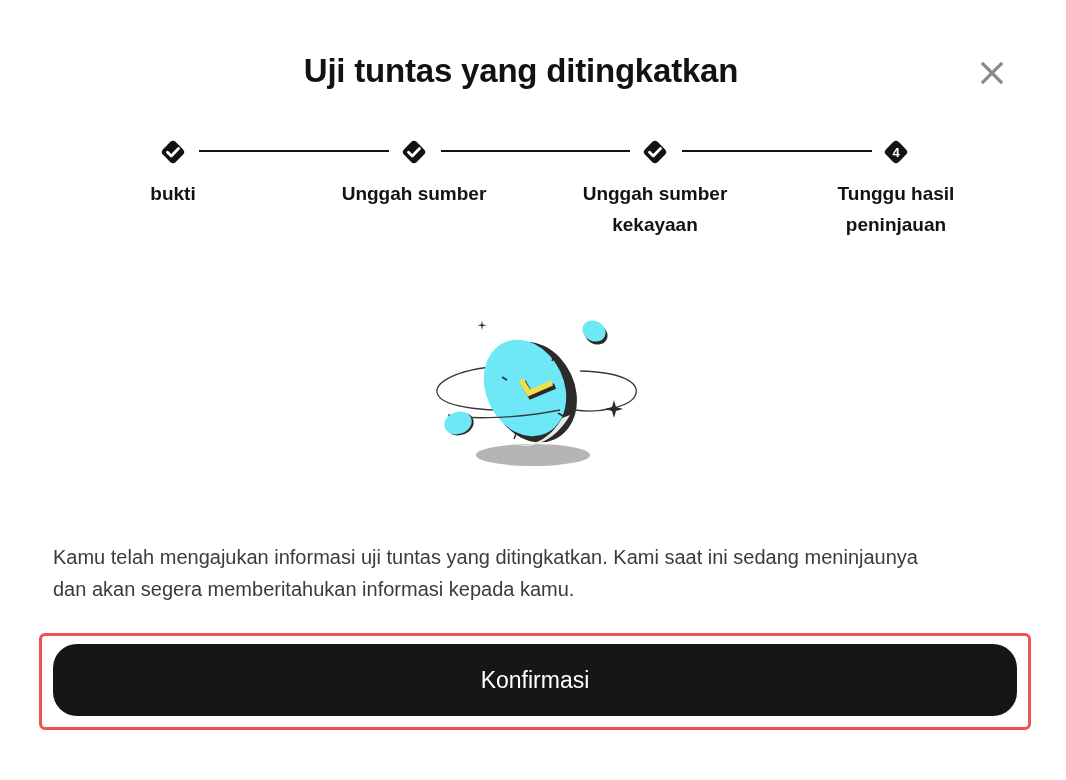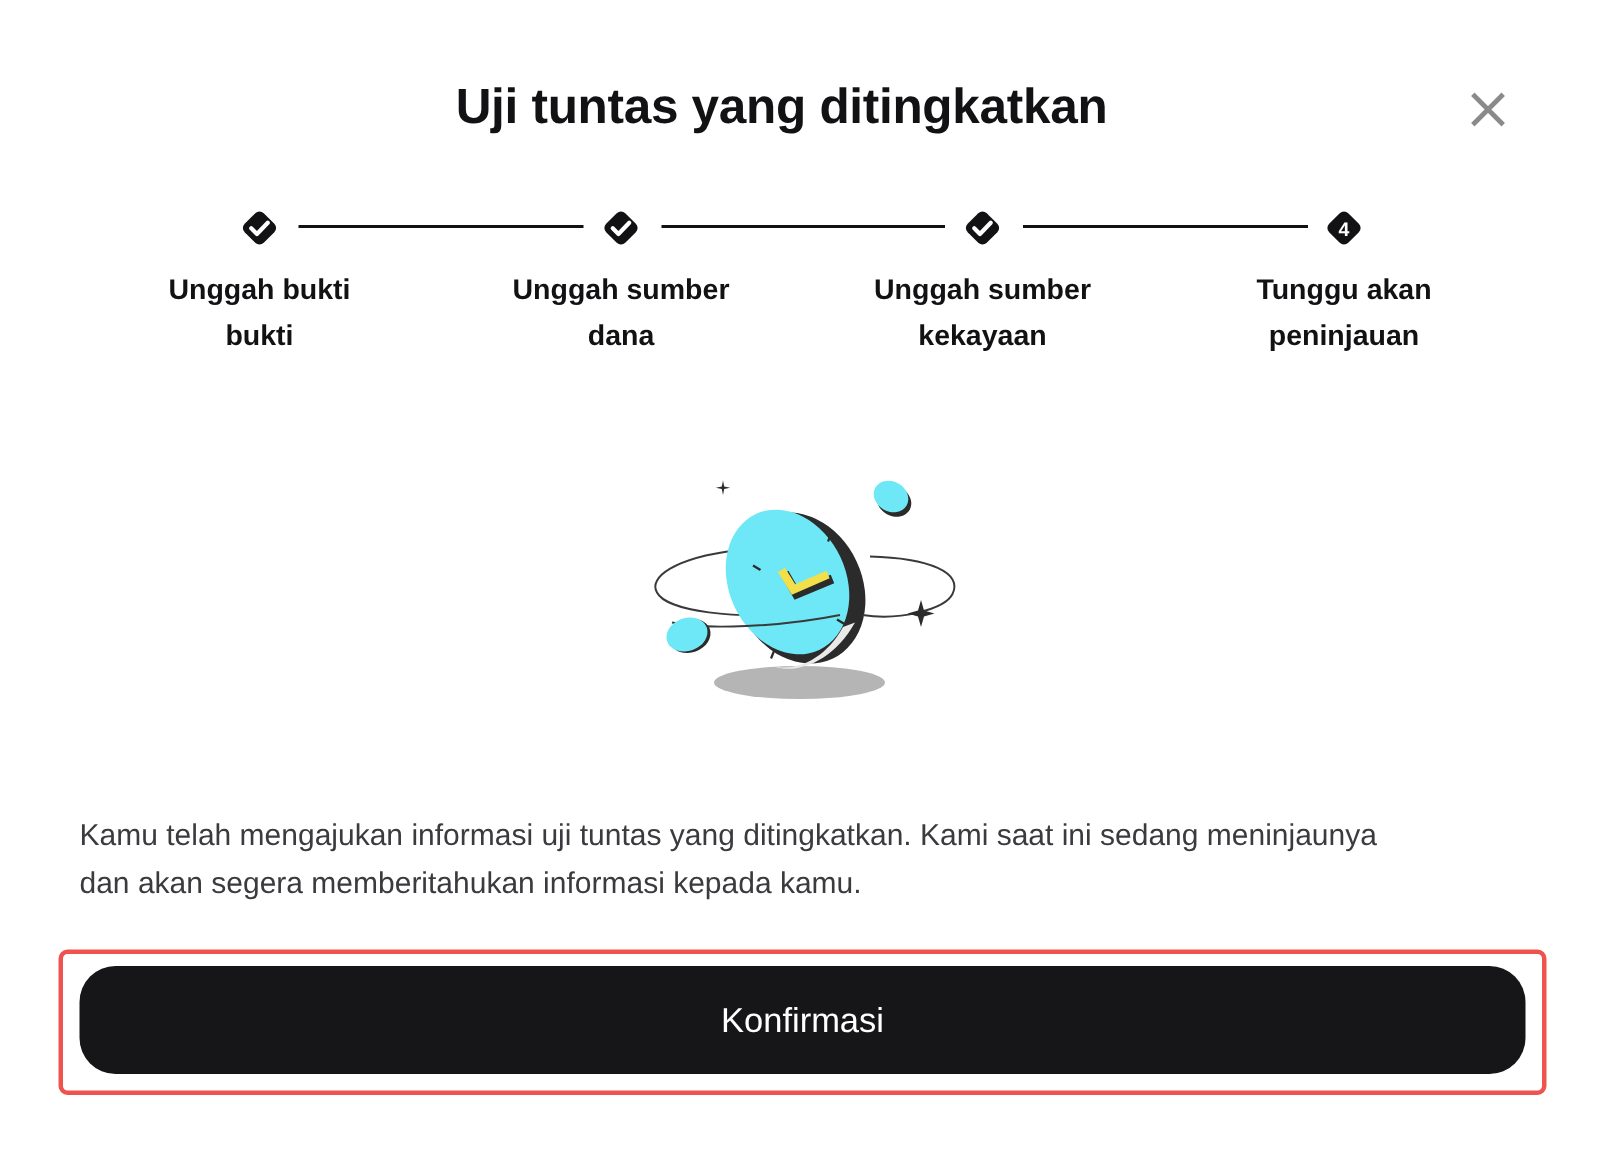--- a/index.html
+++ b/index.html
@@ -78,54 +78,52 @@
     <div class="connector" style="left:199px; width:190px;"></div>
     <div class="connector" style="left:441px; width:189px;"></div>
     <div class="connector" style="left:682px; width:190px;"></div>
 
     <div class="step" style="left:173px;">
       <svg class="step-icon" viewBox="0 0 28 28">
         <rect x="5" y="5" width="18" height="18" rx="4" transform="rotate(45 14 14)" fill="#121214"></rect>
         <path d="M8.5 14.2 L12.3 18 L19.5 10.5" fill="none" stroke="#ffffff" stroke-width="2.8" stroke-linecap="round" stroke-linejoin="round"></path>
       </svg>
       <div class="step-label">
-        <div>Unggah bukti</div>
         <div>bukti</div>
       </div>
     </div>
 
     <div class="step" style="left:414px;">
       <svg class="step-icon" viewBox="0 0 28 28">
         <rect x="5" y="5" width="18" height="18" rx="4" transform="rotate(45 14 14)" fill="#121214"></rect>
         <path d="M8.5 14.2 L12.3 18 L19.5 10.5" fill="none" stroke="#ffffff" stroke-width="2.8" stroke-linecap="round" stroke-linejoin="round"></path>
       </svg>
       <div class="step-label">
         <div>Unggah sumber</div>
-        <div>dana</div>
       </div>
     </div>
 
     <div class="step" style="left:655px;">
       <svg class="step-icon" viewBox="0 0 28 28">
         <rect x="5" y="5" width="18" height="18" rx="4" transform="rotate(45 14 14)" fill="#121214"></rect>
         <path d="M8.5 14.2 L12.3 18 L19.5 10.5" fill="none" stroke="#ffffff" stroke-width="2.8" stroke-linecap="round" stroke-linejoin="round"></path>
       </svg>
       <div class="step-label">
         <div>Unggah sumber</div>
         <div>kekayaan</div>
       </div>
     </div>
 
     <div class="step" style="left:896px;">
       <svg class="step-icon" viewBox="0 0 28 28">
         <rect x="5" y="5" width="18" height="18" rx="4" transform="rotate(45 14 14)" fill="#121214"></rect>
         <text x="14" y="19" text-anchor="middle" font-family="Liberation Sans, sans-serif" font-size="13" font-weight="700" fill="#ffffff">4</text>
       </svg>
       <div class="step-label">
-        <div>Tunggu akan</div>
+        <div>Tunggu hasil</div>
         <div>peninjauan</div>
       </div>
     </div>
   </div>
 
   <svg class="illustration" viewBox="0 0 210 160">
 
     <ellipse cx="103" cy="145" rx="57" ry="11" fill="#b5b5b5"></ellipse>
 
     <path d="M60 57 C 20 62, 2 75, 8 85 C 14 97, 60 104, 110 98" fill="none" stroke="#3a3a3a" stroke-width="1.3"></path>

